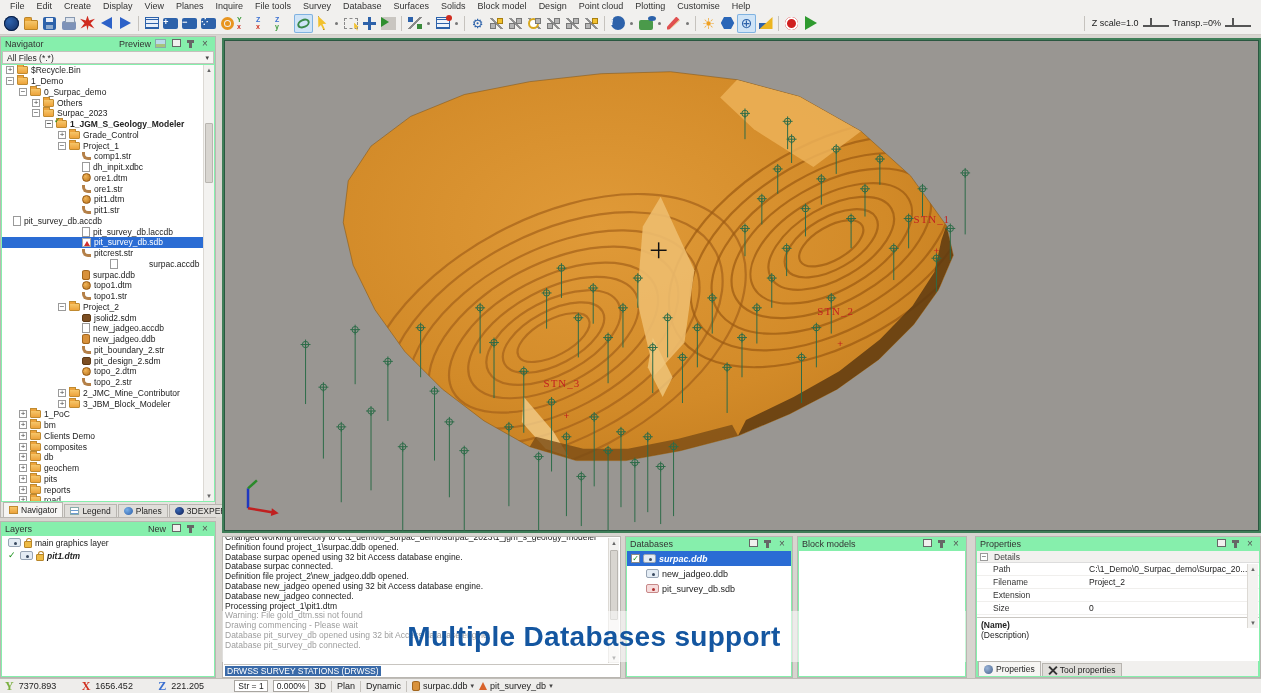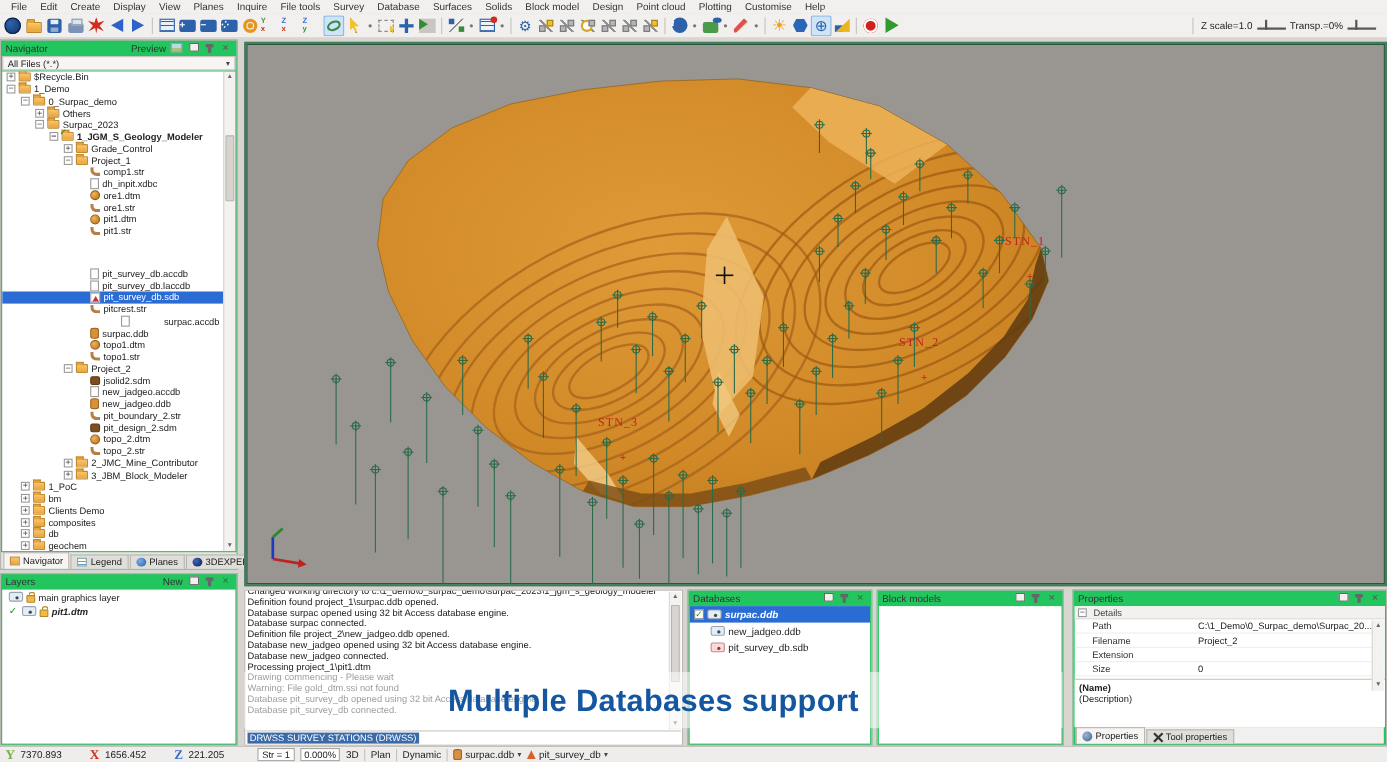--- a/index.html
+++ b/index.html
@@ -62,21 +62,21 @@
 .s-fill::before{content:"";position:absolute;left:0;bottom:0;width:7px;height:6px;background:#2d62aa}
 .s-fill::after{content:"";position:absolute;right:0;top:0;width:13px;height:12px;background:#ecb520;clip-path:polygon(0 100%,100% 0,100% 100%)}
 .s-target{width:13px;height:13px;border-radius:50%;background:#d02020;box-shadow:inset 0 0 0 2px #fff,inset 0 0 0 4px #d02020}
 .s-run{width:0;height:0;border-top:7px solid transparent;border-bottom:7px solid transparent;border-left:12px solid #2f9a2f}
 .tb-right{margin-left:auto;display:flex;align-items:center;gap:4px;padding-right:8px}
 .slider{width:26px;height:10px;position:relative}
 .slider::before{content:"";position:absolute;left:0;right:0;top:7px;height:2px;background:#555}
 .slider::after{content:"";position:absolute;left:7px;top:0;width:2px;height:9px;background:#555}
 .tb-lbl{font-size:9px;color:#222;white-space:nowrap}
 
-.panel{position:absolute;background:#22c55e;border:1px solid #b9b6b1}
+.panel{position:absolute;background:#86efac;border:1px solid #b9b6b1}
 .ptitle{height:13px;display:flex;align-items:center;padding:0 4px;font-size:9px;color:#333;gap:3px}
 .ptitle .sp{flex:1}
 .tbtn{width:12px;height:11px;display:flex;align-items:center;justify-content:center;color:#555;font-size:10px;line-height:1}
 .i-float{width:7px;height:6px;border:1px solid #666;position:relative}
 .i-float::after{content:"";position:absolute;right:-3px;top:-3px;width:7px;height:6px;border:1px solid #666;background:#f1f0ee}
 .i-pin{width:3px;height:8px;background:#666;position:relative}
 .i-pin::before{content:"";position:absolute;left:-2px;top:0;width:7px;height:3px;background:#666}
 .i-img{width:11px;height:9px;background:linear-gradient(#bcd9ea 55%,#a8c47c 55%);border:1px solid #8aa}
 
 #navigator{left:0;top:36px;width:216px;height:482px}
@@ -422,21 +422,21 @@
       <div class="trow" style="padding-left: 69px;">
         <span class="expsp"></span>
         <span class="tico t-dtm"></span>
         <span class="lbl">pit1.dtm</span>
       </div>
       <div class="trow" style="padding-left: 69px;">
         <span class="expsp"></span>
         <span class="tico t-str"></span>
         <span class="lbl">pit1.str</span>
       </div>
-      <div class="trow" style="padding-left: 69px; margin-top: 28px;">
+      <div class="trow" style="">
         <span class="expsp"></span>
         <span class="tico t-doc"></span>
         <span class="lbl">pit_survey_db.accdb</span>
       </div>
       <div class="trow" style="padding-left: 69px;">
         <span class="expsp"></span>
         <span class="tico t-doc"></span>
         <span class="lbl">pit_survey_db.laccdb</span>
       </div>
       <div class="trow sel" style="padding-left: 69px;">
@@ -1071,22 +1071,22 @@
   <div id="msg-log">
       <div id="msg-log-inner">
         <div class="logline">Changed working directory to c:\1_demo\0_surpac_demo\surpac_2023\1_jgm_s_geology_modeler</div>
         <div class="logline">Definition found project_1\surpac.ddb opened.</div>
         <div class="logline">Database surpac opened using 32 bit Access database engine.</div>
         <div class="logline">Database surpac connected.</div>
         <div class="logline">Definition file project_2\new_jadgeo.ddb opened.</div>
         <div class="logline">Database new_jadgeo opened using 32 bit Access database engine.</div>
         <div class="logline">Database new_jadgeo connected.</div>
         <div class="logline">Processing project_1\pit1.dtm</div>
+        <div class="logline">Warning: File gold_dtm.ssi not found</div>
         <div class="logline">Drawing commencing - Please wait</div>
-        <div class="logline">Warning: File gold_dtm.ssi not found</div>
         <div class="logline">Database pit_survey_db opened using 32 bit Access database engine.</div>
         <div class="logline">Database pit_survey_db connected.</div>
       </div>
     </div>
   <div id="msg-scroll" class="vscroll">
     <div class="sarrow">▲</div>
     <div class="sthumb" style="top:12px;height:70px"></div>
     <div class="sarrow" style="position:absolute;bottom:0;left:0;right:0">▼</div>
   </div>
   <div class="cmdline">

